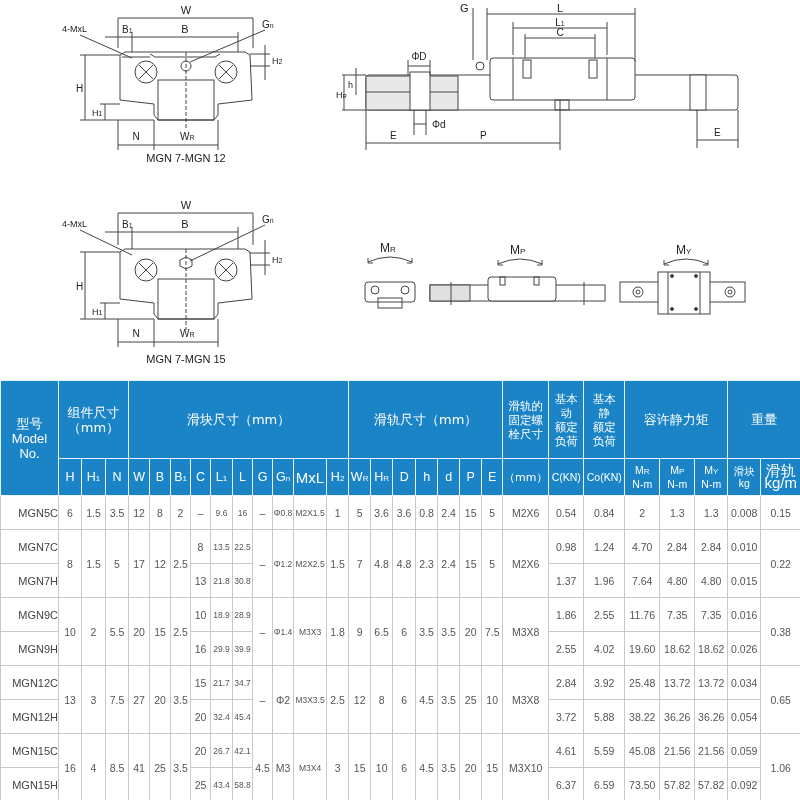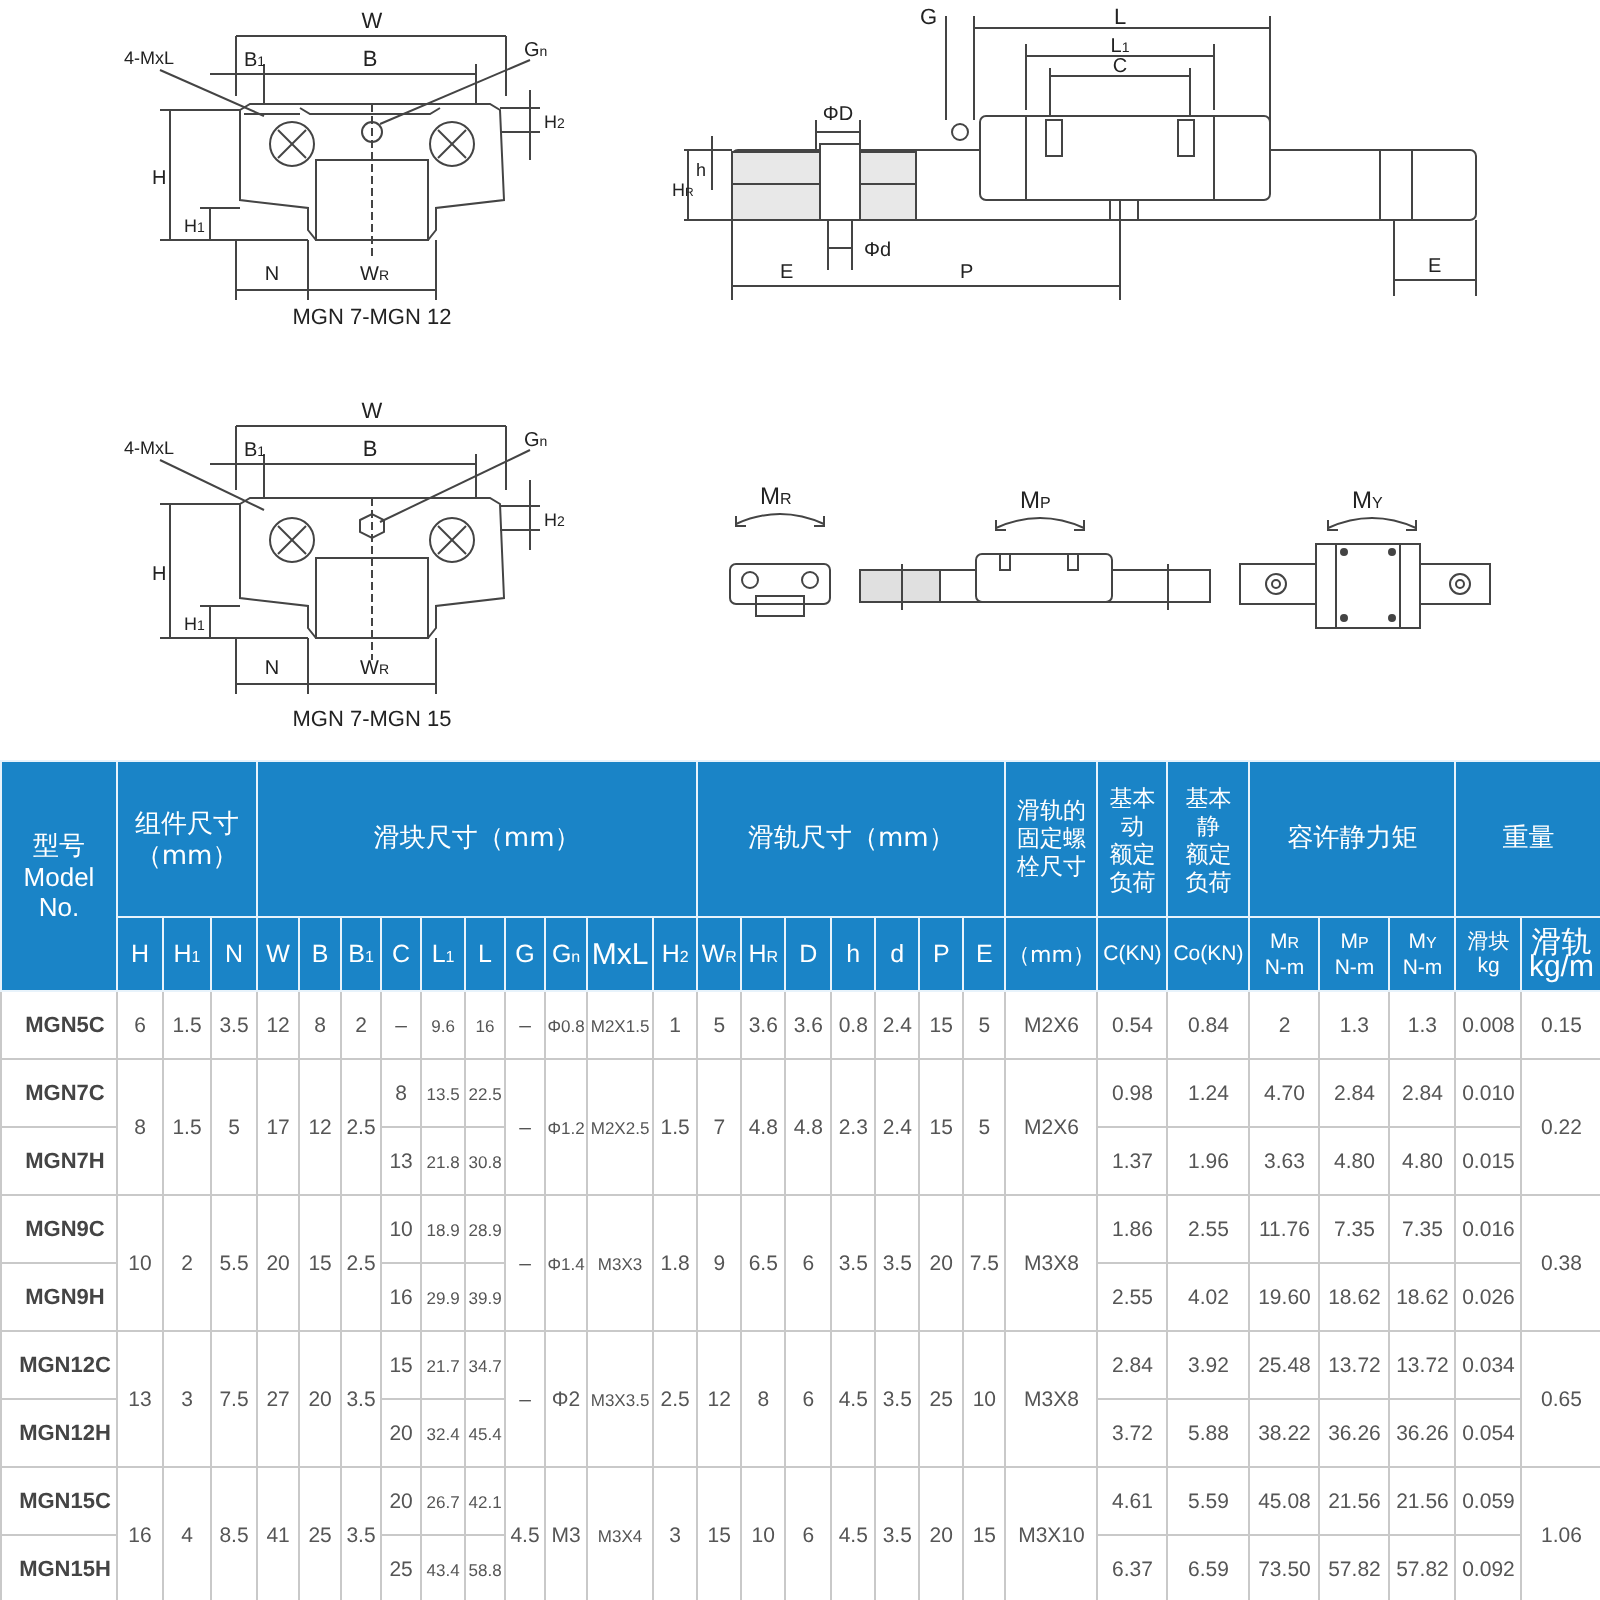--- a/index.html
+++ b/index.html
@@ -7,21 +7,21 @@
   .fig{position:absolute;}
   .fig svg{display:block;}
   .lbl{font-family:"Liberation Sans",sans-serif;fill:#222;}
   table.spec{position:absolute;left:0;top:380px;width:800px;height:420px;border-collapse:collapse;table-layout:fixed;}
   table.spec td, table.spec th{border:1px solid #c9c9c9;text-align:center;vertical-align:middle;padding:0;font-weight:normal;overflow:hidden;white-space:nowrap;}
   table.spec th{background:#1a84c7;color:#fff;border-color:#e8f3fb;border-width:1px;}
   table.spec th.grp{font-size:13px;line-height:15px;white-space:normal;}
   table.spec th.sub{font-size:12.5px;height:36px;}
   table.spec th.sub small{font-size:8px;}
   table.spec td{font-size:10.5px;color:#555;}
-  table.spec td.model{text-align:center;padding-left:6px;font-size:11px;color:#444;font-weight:bold;}
+  table.spec td.model{text-align:right;padding-left:6px;font-size:11px;color:#444;}
   table.spec td.sm{font-size:8.5px;}
   table.spec tr.r td{height:33px;}
   .cn{font-family:"DejaVu Sans",sans-serif;}
 </style>
 </head>
 <body>
 
 <div class="fig" style="left:50px;top:0;width:260px;height:170px;">
   <svg width="260" height="170" viewBox="0 0 260 170">
     <g stroke="#444" fill="none" stroke-width="1">
@@ -260,21 +260,21 @@
         <span class="cn">型号</span><br>
         <span>Model</span><br>
         <span>No.</span>
       </th>
       <th class="grp" colspan="3">
         <span class="cn">组件尺寸</span><br>
         <span class="cn">（mm）</span>
       </th>
       <th class="grp cn" colspan="10">滑块尺寸（mm）</th>
       <th class="grp cn" colspan="7">滑轨尺寸（mm）</th>
-      <th class="grp cn" style="font-size:11.5px;line-height:14px;font-family:Liberation Serif, serif;">
+      <th class="grp cn" style="font-size:11.5px;line-height:14px;">
         <span>滑轨的</span><br><span>固定螺</span><br><span>栓尺寸</span>
       </th>
       <th class="grp cn" style="font-size:11.5px;line-height:14px;">
         <span>基本</span><br><span>动</span><br><span>额定</span><br><span>负荷</span>
       </th>
       <th class="grp cn" style="font-size:11.5px;line-height:14px;">
         <span>基本</span><br><span>静</span><br><span>额定</span><br><span>负荷</span>
       </th>
       <th class="grp cn" colspan="3">容许静力矩</th>
       <th class="grp cn" colspan="2">重量</th>
@@ -375,21 +375,21 @@
       <td>0.010</td>
         <td rowspan="2">0.22</td>
     </tr>
     <tr class="r">
       <td class="model">MGN7H</td>
       <td>13</td>
         <td class="sm">21.8</td>
         <td class="sm">30.8</td>
       <td>1.37</td>
         <td>1.96</td>
-      <td>3.63</td>
+      <td>7.64</td>
         <td>4.80</td>
         <td>4.80</td>
       <td>0.015</td>
     </tr>
 
     <tr class="r">
       <td class="model">MGN9C</td>
       <td rowspan="2">10</td>
         <td rowspan="2">2</td>
         <td rowspan="2">5.5</td>

